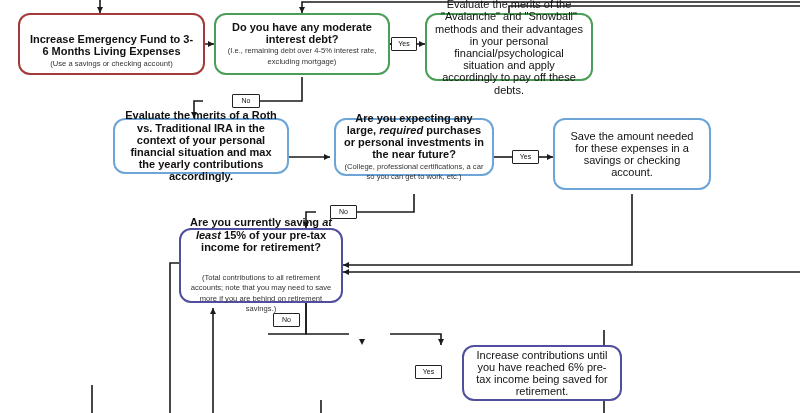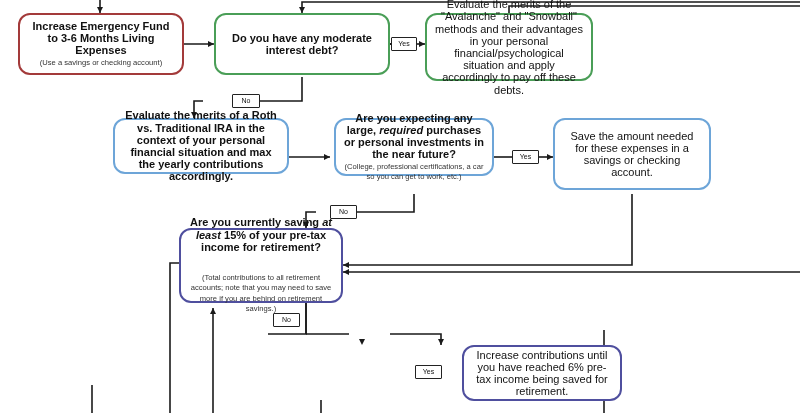--- a/index.html
+++ b/index.html
@@ -91,27 +91,28 @@
       <path d="M321,400 L321,413"></path>
 
       <path d="M604,400 L604,413"></path>
 
       <path d="M170,413 L170,263 L179,263"></path>
       <path d="M213,413 L213,308" marker-end="url(#ah)"></path>
       <path d="M92,413 L92,385"></path>
     </g>
   </svg>
 
-  <div class="node n-red" style="left:18px;top:13px;width:166px;height:62px;">
+  <div class="node n-red" style="left:18px;top:13px;width:187px;height:62px;justify-content:flex-end;">
     <div class="hdr">Increase Emergency Fund to 3-6 Months Living Expenses</div>
     <div class="sub">(Use a savings or checking account)</div>
   </div>
 
   <div class="node n-green" style="left:214px;top:13px;width:176px;height:62px;">
     <div class="hdr">Do you have any moderate interest debt?</div>
+    <div class="sub">(I.e., remaining debt over 4-5% interest rate, excluding mortgage)</div>
   </div>
 
   <div class="node n-green" style="left:425px;top:13px;width:168px;height:68px;">
     <div class="hdr" style="font-weight:normal;">Evaluate the merits of the "Avalanche" and "Snowball" methods and their advantages in your personal financial/psychological situation and apply accordingly to pay off these debts.</div>
   </div>
 
   <div class="node n-blue" style="left:113px;top:118px;width:176px;height:56px;">
     <div class="hdr">Evaluate the merits of a Roth vs. Traditional IRA in the context of your personal financial situation and max the yearly contributions accordingly.</div>
   </div>
 

